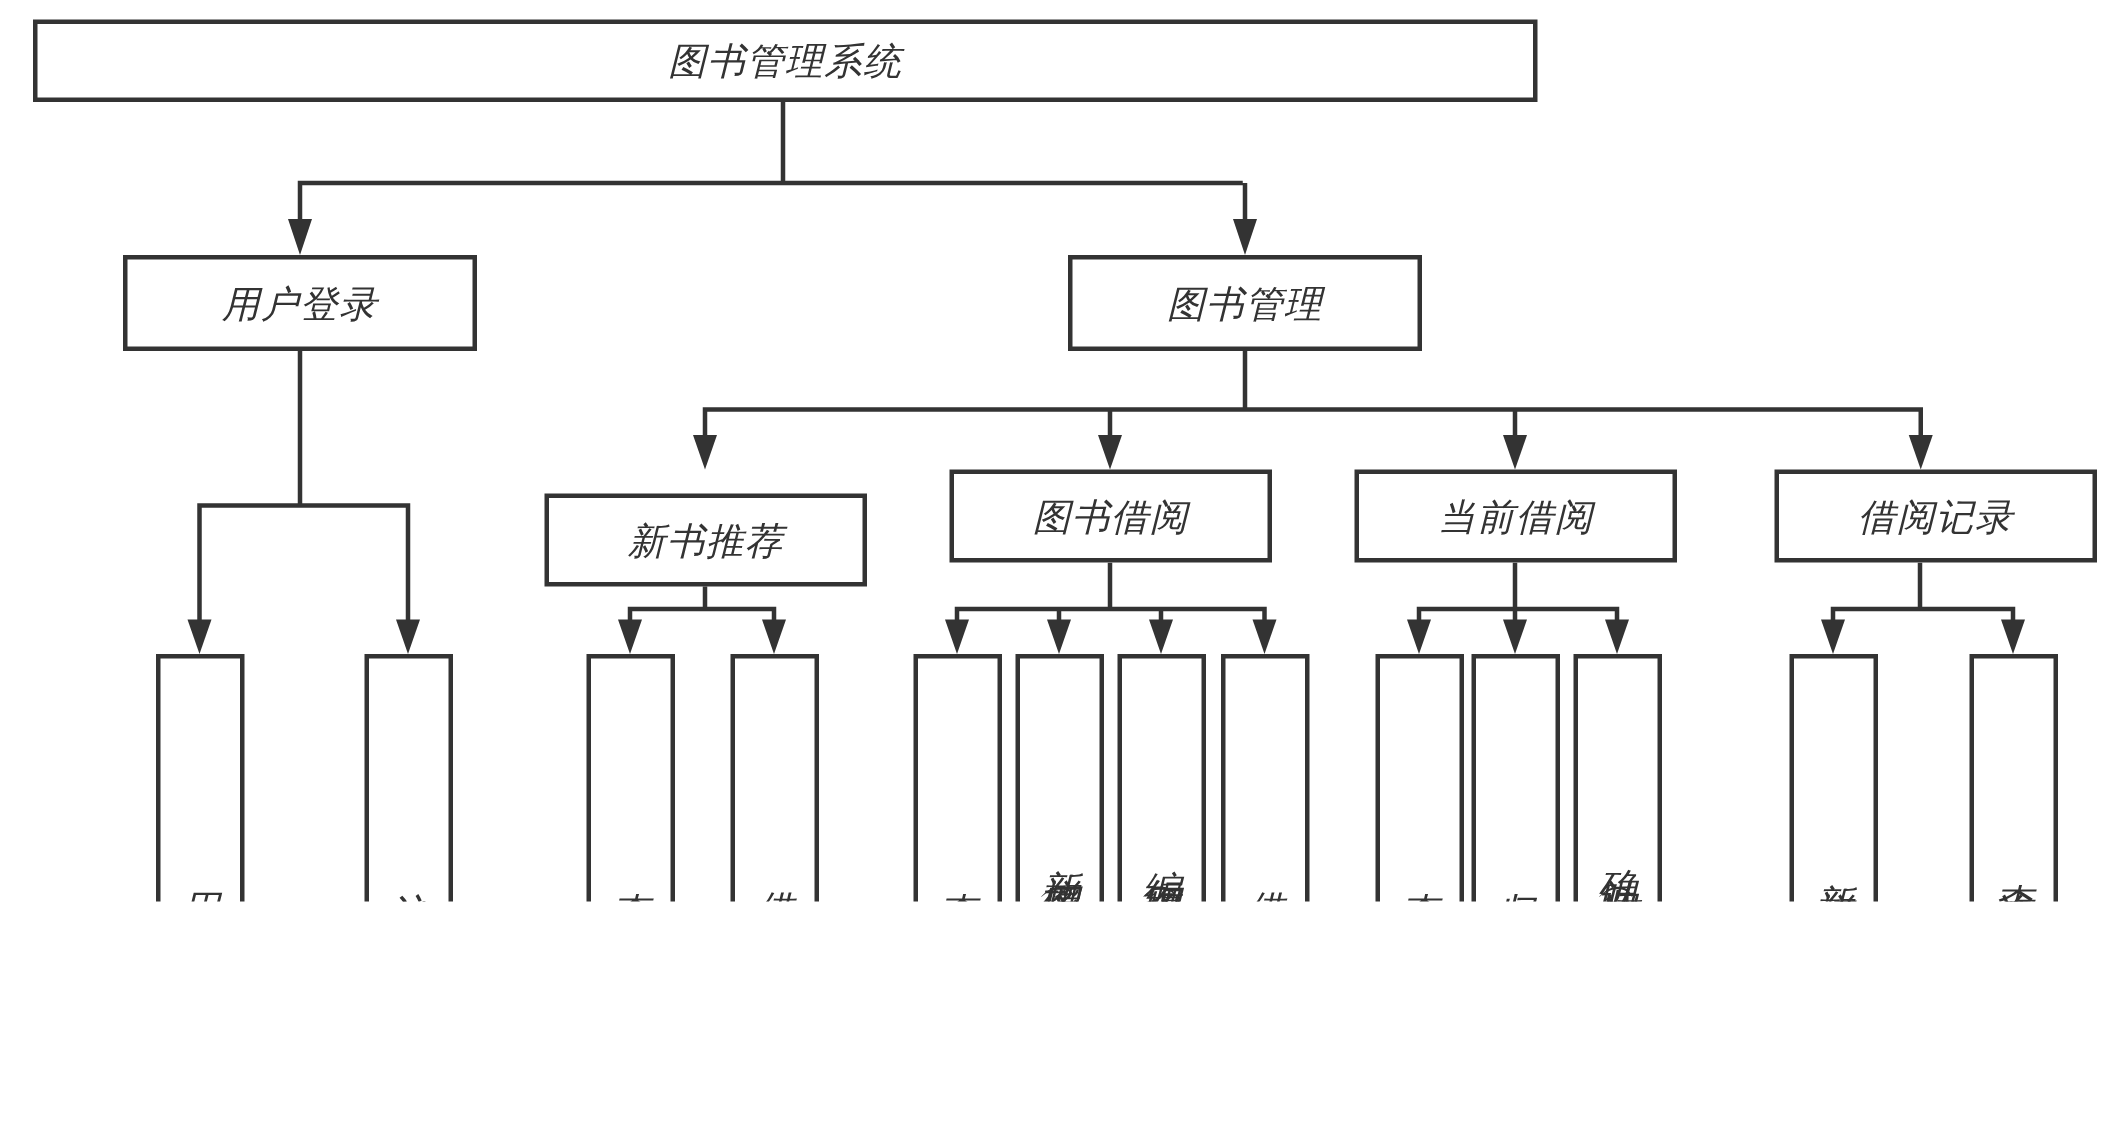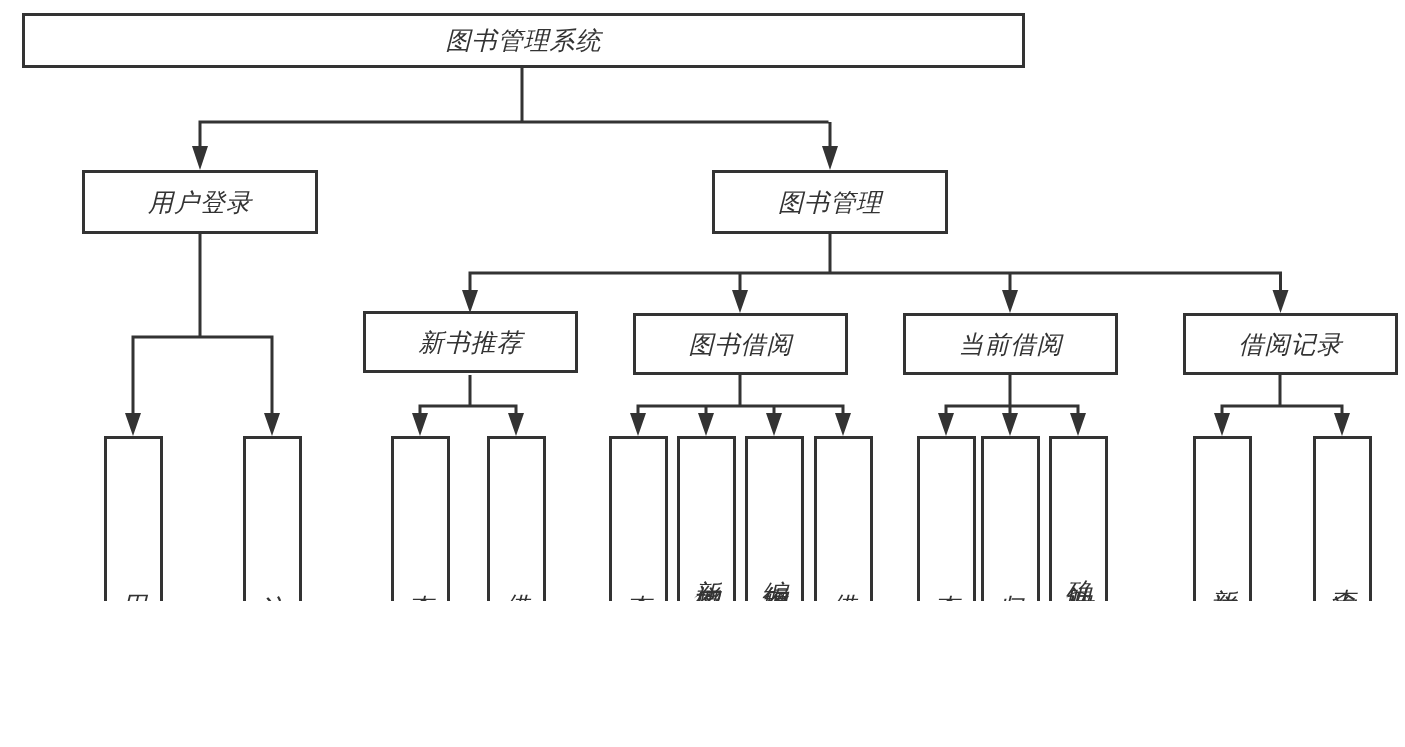--- a/index.html
+++ b/index.html
@@ -117,21 +117,21 @@
     <span>图书管理系统</span>
   </div>
 
   <div class="box hbox" style="left:82px; top:170px; width:236px; height:64px;">
     <span>用户登录</span>
   </div>
   <div class="box hbox" style="left:712px; top:170px; width:236px; height:64px;">
     <span>图书管理</span>
   </div>
 
-  <div class="box hbox" style="left:363px; top:311px; width:215px; height:62px;text-align:right;">
+  <div class="box hbox" style="left:363px; top:329px; width:215px; height:62px;text-align:right;">
     <span>新书推荐</span>
   </div>
   <div class="box hbox" style="left:633px; top:313px; width:215px; height:62px;align-items:center;">
     <span>图书借阅</span>
   </div>
   <div class="box hbox" style="left:903px; top:313px; width:215px; height:62px;align-items:center;">
     <span>当前借阅</span>
   </div>
   <div class="box hbox" style="left:1173px; top:313px; width:215px; height:62px;margin-left:10px;">
     <span>借阅记录</span>

